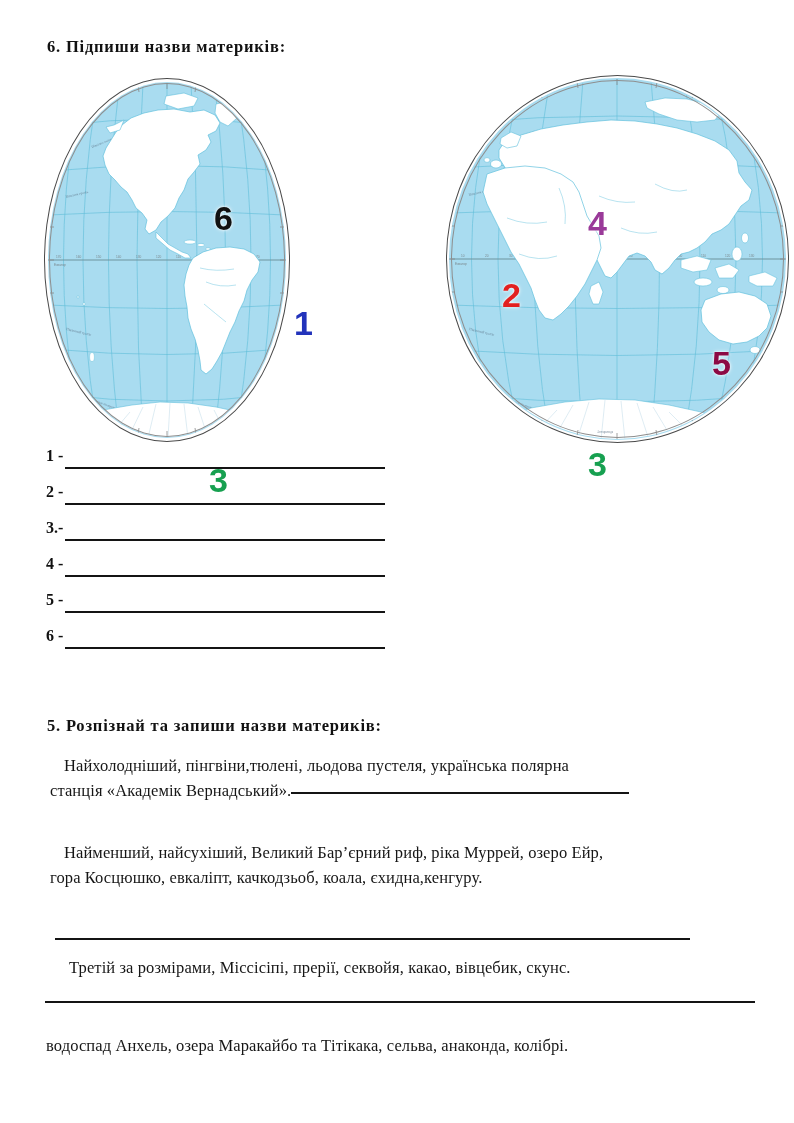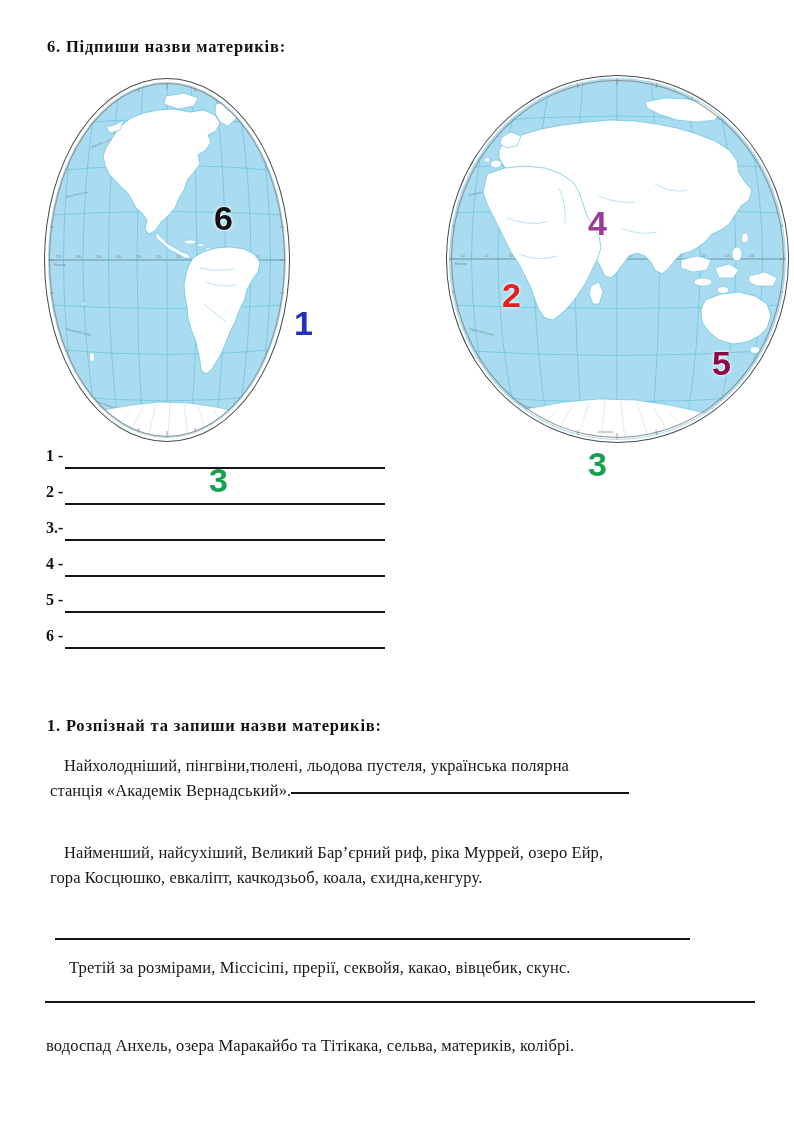--- a/index.html
+++ b/index.html
@@ -510,21 +510,21 @@
     <div class="answer-row">
       <span class="answer-label">5 -</span>
       <span class="answer-rule"></span>
     </div>
     <div class="answer-row">
       <span class="answer-label">6 -</span>
       <span class="answer-rule"></span>
     </div>
   </div>
 
-  <div class="task-heading" id="heading-7">1. Розпізнай та запиши назви материків:</div>
+  <div class="task-heading" id="heading-7">5. Розпізнай та запиши назви материків:</div>
 
   <div class="body-text" id="para-australia">
     <span class="indent"></span><span>Найменший, найсухіший, Великий Бар’єрний риф, ріка Муррей, озеро Ейр,</span><br>
     <span>гора Косцюшко, евкаліпт, качкодзьоб, коала, єхидна,кенгуру.</span>
   </div>
 
   <div class="body-text" id="para-antarctica">
     <span class="indent"></span><span>Найхолодніший, пінгвіни,тюлені, льодова пустеля, українська полярна</span><br>
     <span>станція «Академік Вернадський».</span><span class="inline-rule" id="rule-antarctica"></span>
   </div>
@@ -532,16 +532,16 @@
   <div class="standalone-rule" id="rule-australia"></div>
 
   <div class="body-text" id="para-namerica">
     <span>Третій за розмірами, Міссісіпі, прерії, секвойя, какао, вівцебик, скунс.</span>
   </div>
 
   <div class="standalone-rule" id="rule-namerica"></div>
 
   <div class="body-text" id="para-samerica">
     <span class="indent" style="width:26px"></span><br>
-    <span>водоспад Анхель, озера Маракайбо та Тітікака, сельва, материків, колібрі.</span>
+    <span>водоспад Анхель, озера Маракайбо та Тітікака, сельва, анаконда, колібрі.</span>
   </div>
 
 </div>
 
 </body></html>

